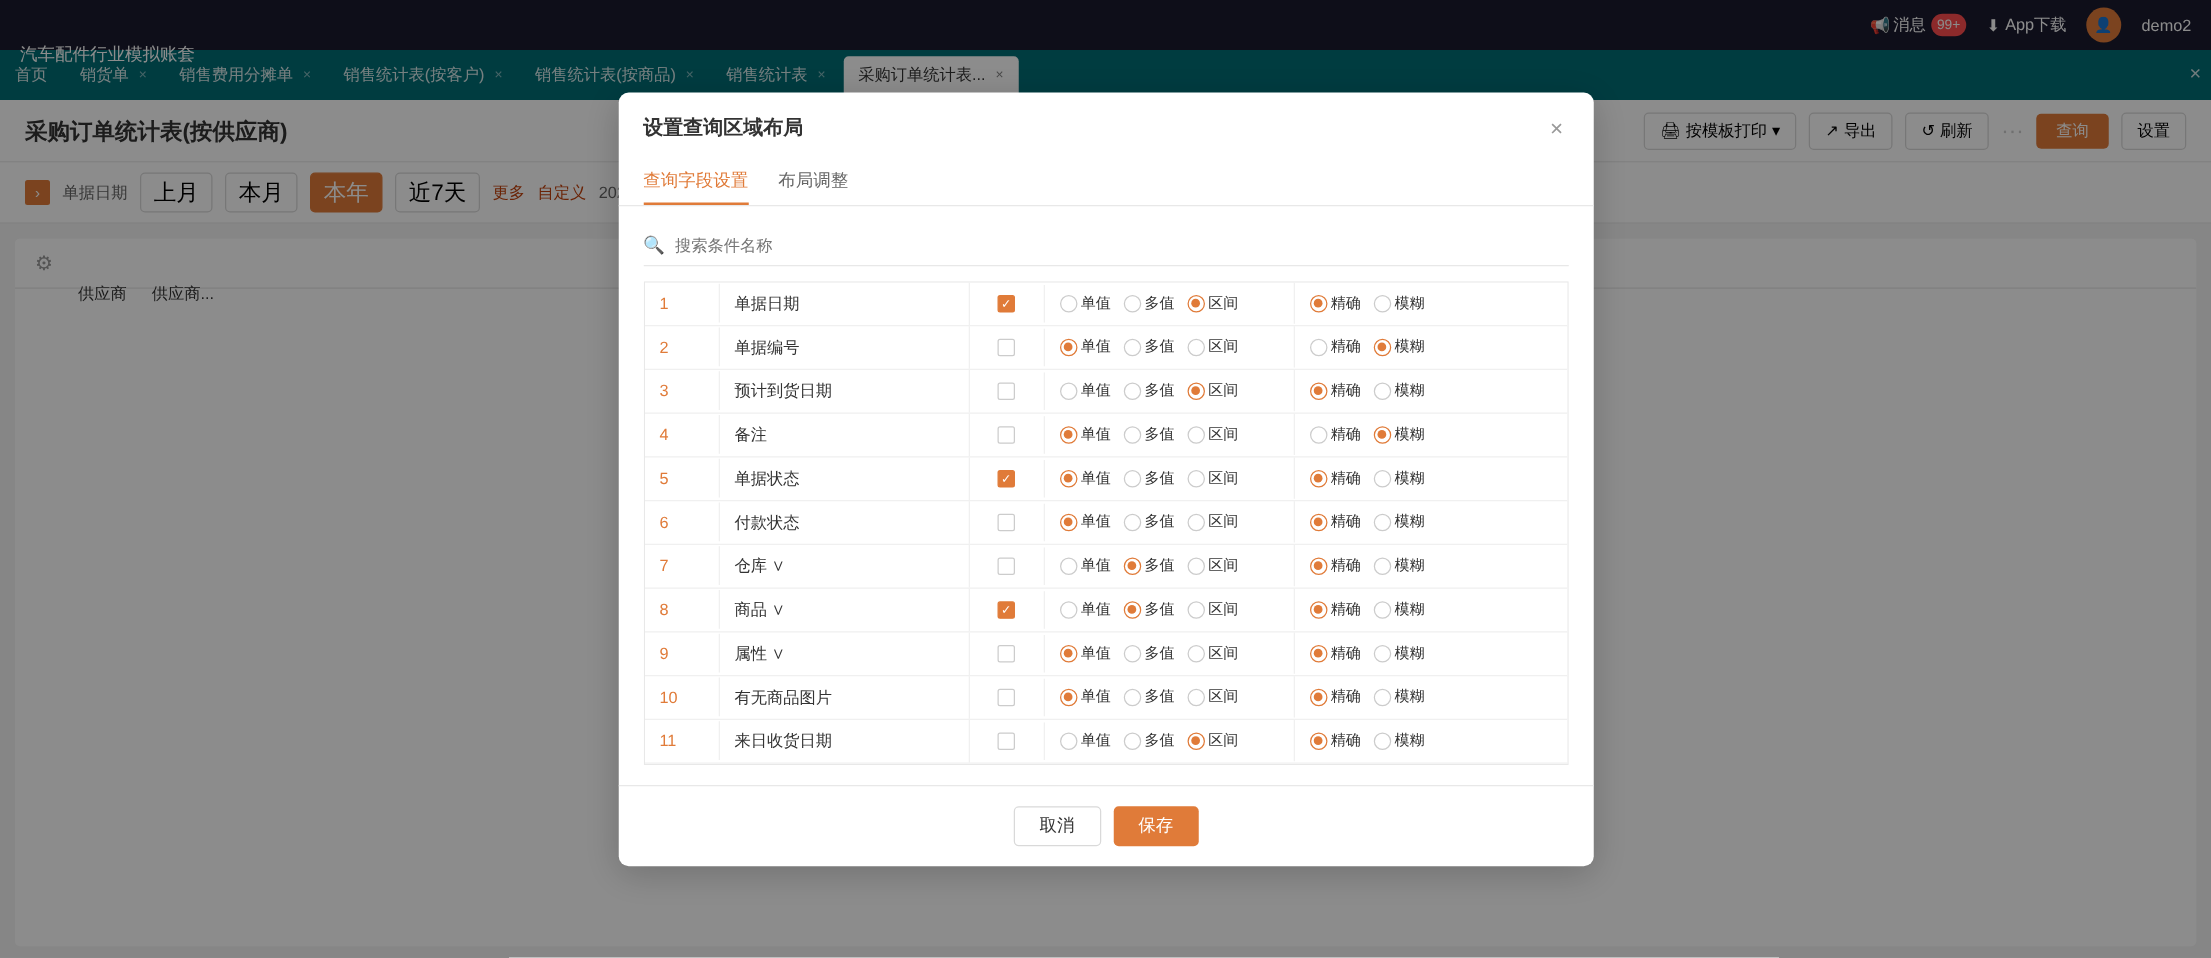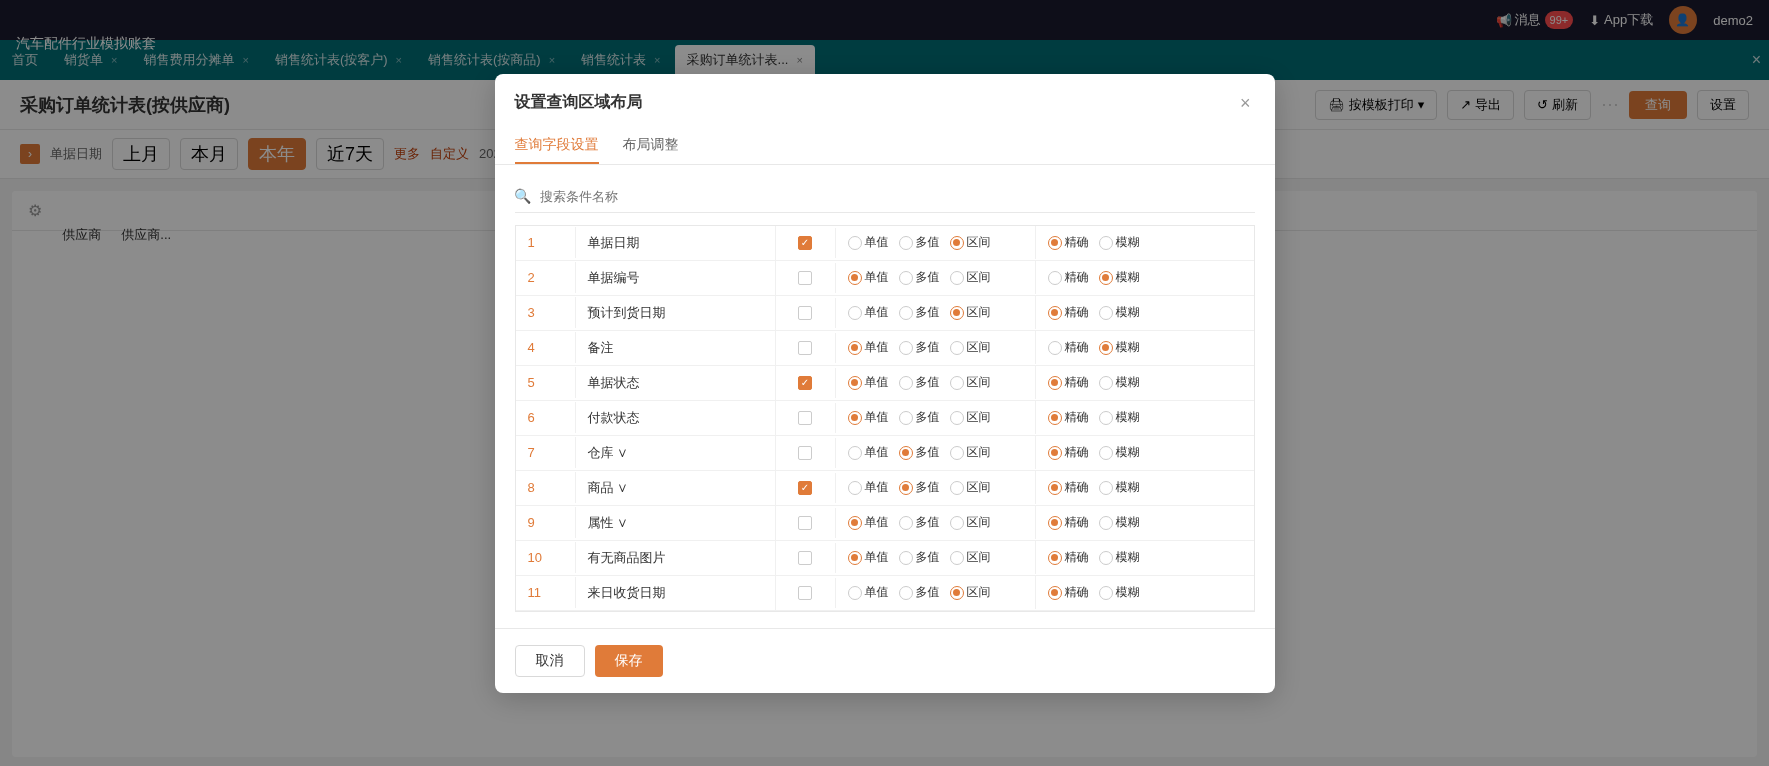--- a/index.html
+++ b/index.html
@@ -269,21 +269,21 @@
       display: flex; align-items: center; justify-content: center;
     }
     .checkbox-sq.checked {
       background: #e07b39; border-color: #e07b39; color: #fff; font-size: 10px;
     }
 
     
     .modal-footer {
       padding: 16px 20px;
       display: flex;
-      justify-content: flex-start;
+      justify-content: center;
       gap: 10px;
       border-top: 1px solid #e8e8e8;
     }
     .btn-cancel {
       padding: 6px 20px; font-size: 14px;
       border: 1px solid #d9d9d9; border-radius: 4px;
       background: #fff; cursor: pointer; color: #333;
     }
     .btn-save {
       padding: 6px 20px; font-size: 14px;

